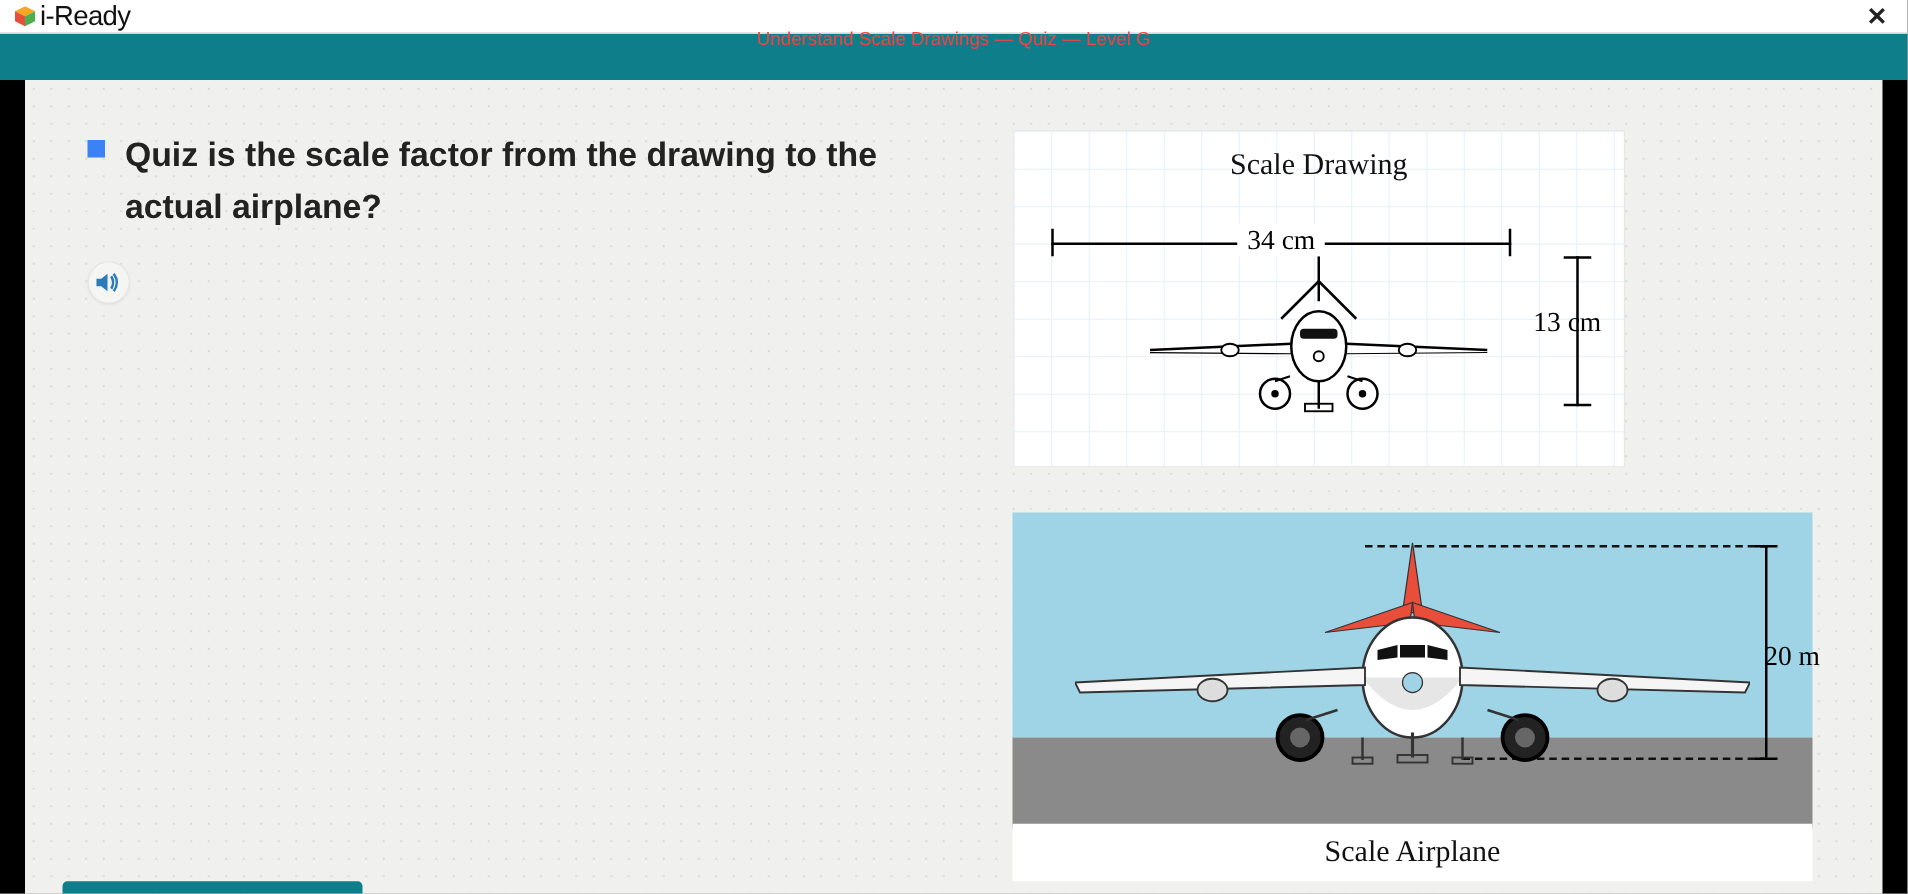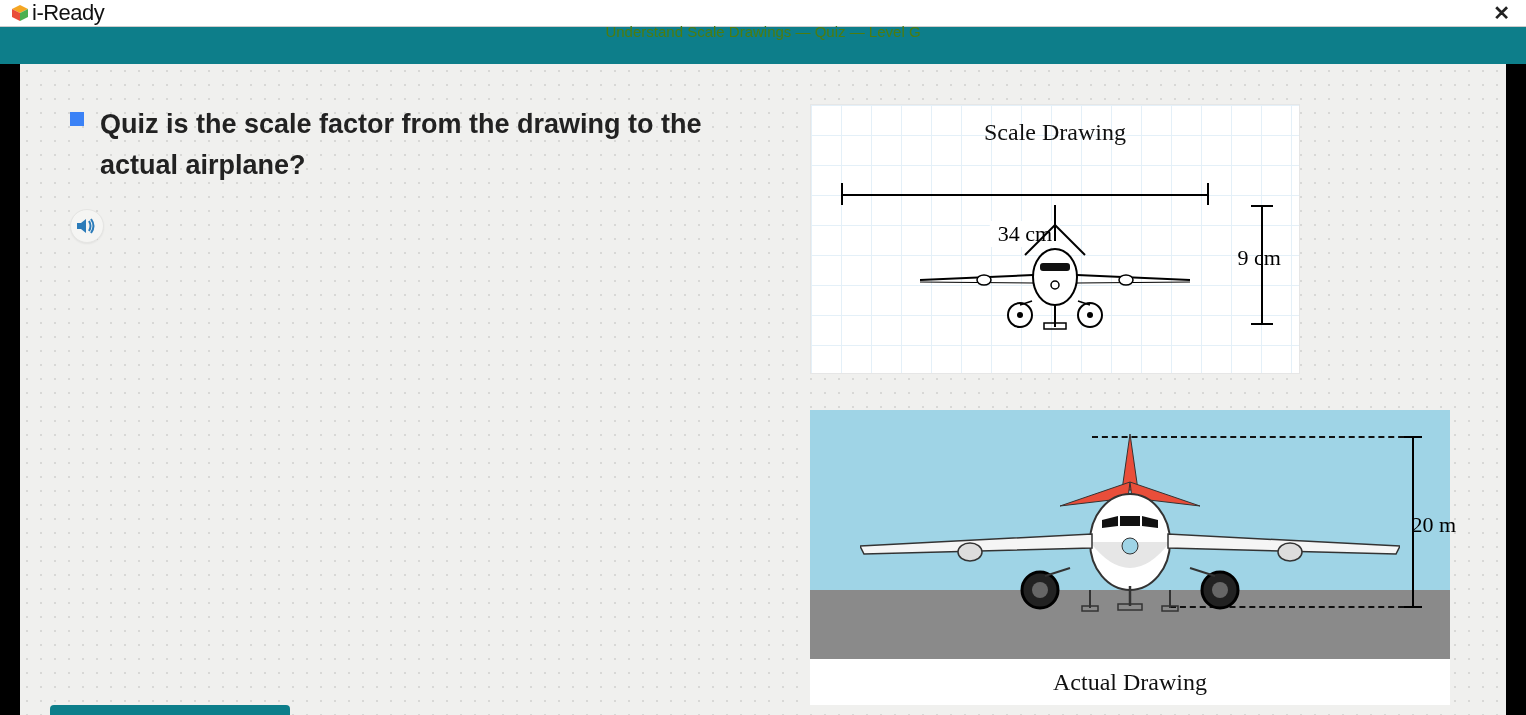--- a/index.html
+++ b/index.html
@@ -30,21 +30,21 @@
     .logo-cube {
       width: 16px; height: 16px;
       position: relative;
     }
     .logo-text { font-weight: normal; font-size: 22px; color: #111; letter-spacing: -0.5px; }
     .title-text {
       position: absolute;
       left: 50%;
       transform: translateX(-50%);
       font-size: 15px;
-      color: #4d7c0f;
+      color: #ef4444;
       font-weight: 500;
       margin-top: 36px;
     }
     .close-x {
       margin-left: auto;
       font-size: 20px;
       font-weight: bold;
       color: #222;
       cursor: pointer;
       padding: 0 4px;
@@ -158,21 +158,20 @@
     .width-tick-r { right: 0; }
     .width-label {
       position: absolute;
       top: -2px;
       left: 50%;
       transform: translateX(-50%);
       background: #fff;
       padding: 0 8px;
       font-size: 22px;
       font-family: Georgia, serif;
-      margin-top: 42px;
     }
     .height-measure-sm {
       position: absolute;
       right: 26px;
       top: 100px;
       height: 120px;
       width: 22px;
     }
     .height-line-sm {
       position: absolute;
@@ -332,21 +331,21 @@
           <div class="width-line"></div>
           <div class="width-tick-l"></div>
           <div class="width-tick-r"></div>
           <div class="width-label">34 cm</div>
         </div>
         <div class="height-measure-sm">
           <div class="height-line-sm"></div>
           <div class="height-tick-t-sm"></div>
           <div class="height-tick-b-sm"></div>
         </div>
-        <div class="height-label-sm" style="right:18px; top:140px;">9 cm</div>
+        <div class="height-label-sm" style="right:18px; top:140px;">13 cm</div>
         <div class="small-plane">
           <svg width="270" height="130" viewBox="0 0 270 130">
             <line x1="135" y1="0" x2="135" y2="36" stroke="#000" stroke-width="2"></line>
             <line x1="105" y1="50" x2="135" y2="20" stroke="#000" stroke-width="2"></line>
             <line x1="165" y1="50" x2="135" y2="20" stroke="#000" stroke-width="2"></line>
             <ellipse cx="135" cy="72" rx="22" ry="28" fill="#fff" stroke="#000" stroke-width="2"></ellipse>
             <rect x="120" y="58" width="30" height="8" rx="3" fill="#111"></rect>
             <circle cx="135" cy="80" r="4" fill="#fff" stroke="#000" stroke-width="1.5"></circle>
             <line x1="0" y1="75" x2="113" y2="70" stroke="#000" stroke-width="2"></line>
             <line x1="270" y1="75" x2="157" y2="70" stroke="#000" stroke-width="2"></line>
@@ -363,21 +362,21 @@
             <line x1="135" y1="100" x2="135" y2="122" stroke="#000" stroke-width="2"></line>
             <rect x="124" y="118" width="22" height="6" fill="none" stroke="#000" stroke-width="1.5"></rect>
           </svg>
         </div>
       </div>
 
       <div class="actual-panel">
         <div class="sky"></div>
         <div class="ground"></div>
         <div class="label-band">
-          <div class="actual-label">Actual Drawing</div>
+          <div class="actual-label">Scale Airplane</div>
         </div>
         <div class="big-dashed-top"></div>
         <div class="big-dashed-bot"></div>
         <div class="height-measure-lg"></div>
         <div class="height-tick-lg-b" style="top:26px;"></div>
         <div class="height-tick-lg-b" style="top:196px;"></div>
         <div class="height-label-lg" style="right:-6px;">20 m</div>
         <div class="big-plane">
           <svg width="540" height="180" viewBox="0 0 540 180">
 

